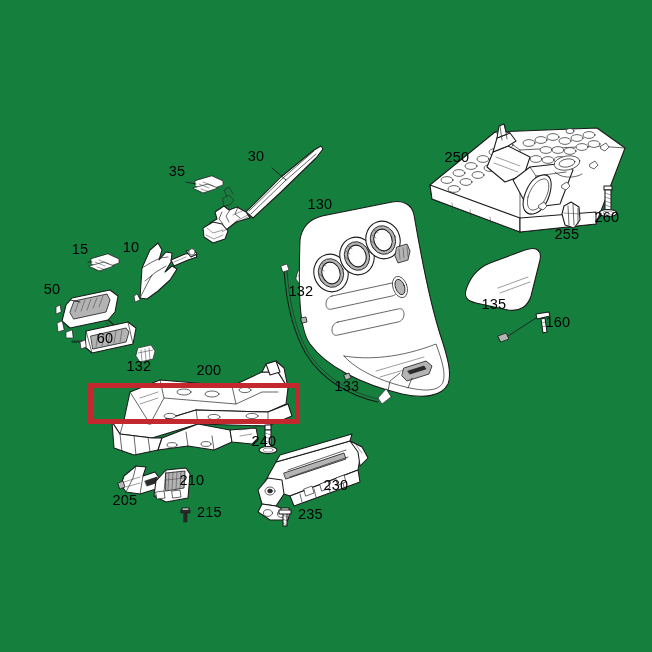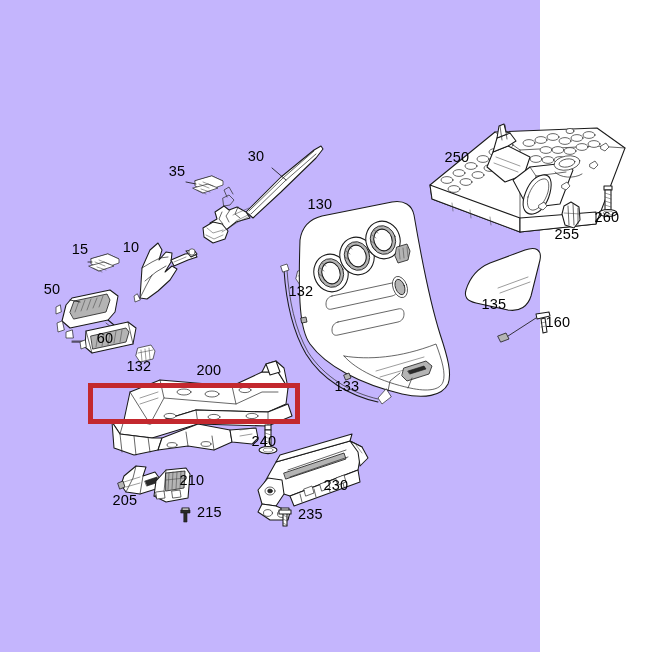--- a/index.html
+++ b/index.html
@@ -1,18 +1,18 @@
 <!DOCTYPE html>
 <html><head>
 <meta charset="utf-8">
 <style>
   html,body{margin:0;padding:0;background:#ffffff;}
   body{width:652px;height:652px;overflow:hidden;
        font-family:"Liberation Sans","DejaVu Sans",sans-serif;}
-  #sheet{position:relative;width:540px;height:652px;background:#c4b5fd;}
+  #sheet{position:relative;width:652px;height:652px;background:#15803d;}
   #art{position:absolute;left:0;top:0;width:652px;height:652px;}
   .ln{fill:none;stroke:#1a1a1a;stroke-width:1.05;
       stroke-linecap:round;stroke-linejoin:round;}
   .ln-thin{fill:none;stroke:#2b2b2b;stroke-width:.72;
       stroke-linecap:round;stroke-linejoin:round;}
   .ln-hair{fill:none;stroke:#3a3a3a;stroke-width:.5;
       stroke-linecap:round;stroke-linejoin:round;}
   .fillw{fill:#ffffff;stroke:#1a1a1a;stroke-width:1.05;
       stroke-linejoin:round;stroke-linecap:round;}
   .fillw-t{fill:#ffffff;stroke:#2b2b2b;stroke-width:.72;

